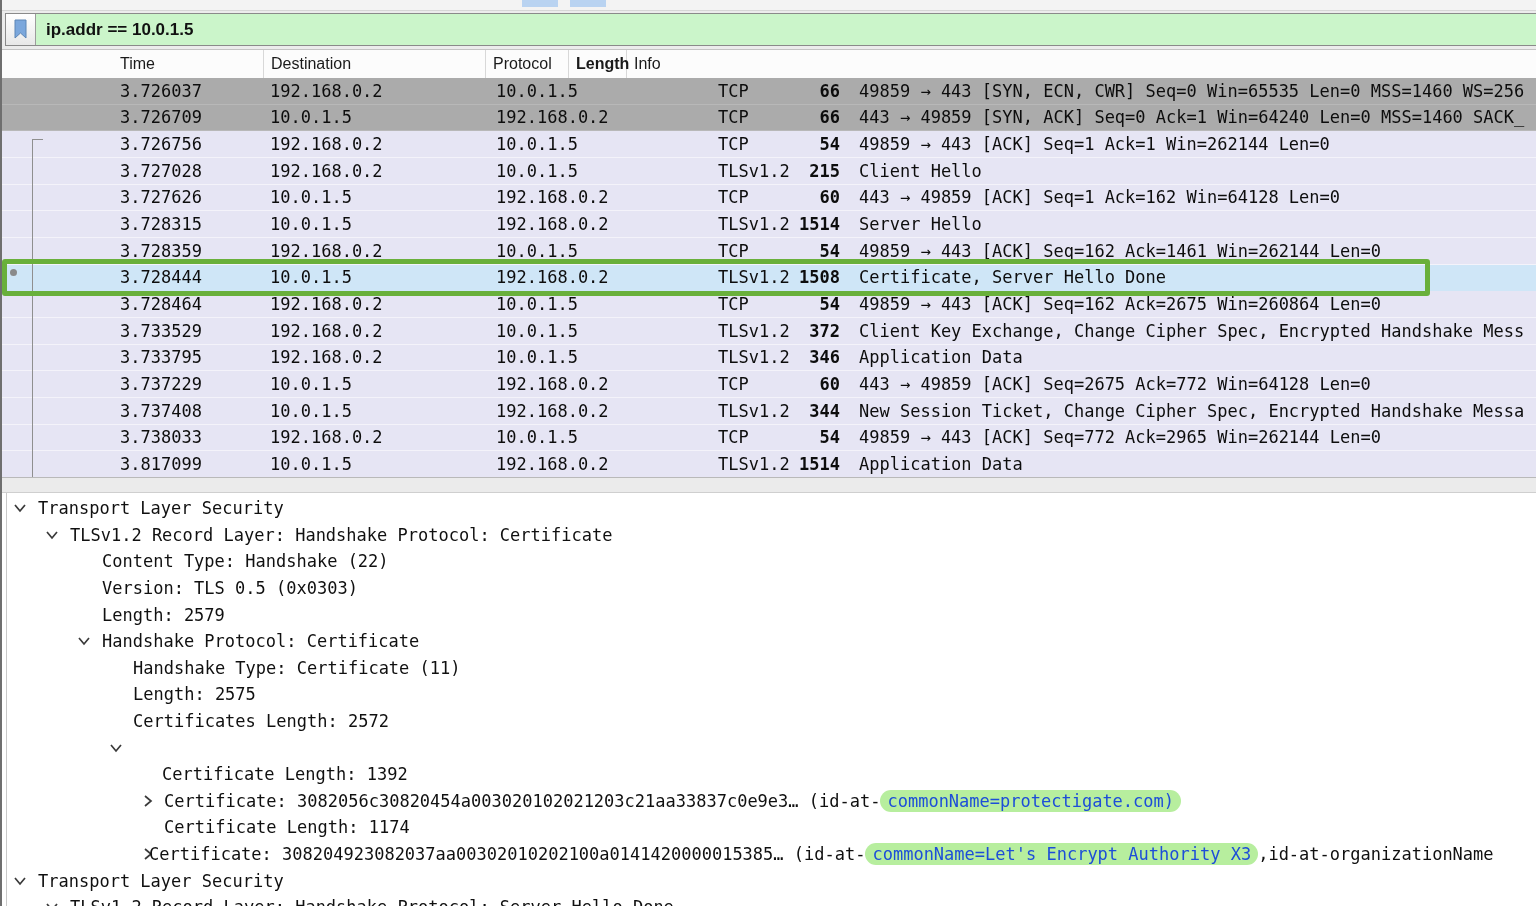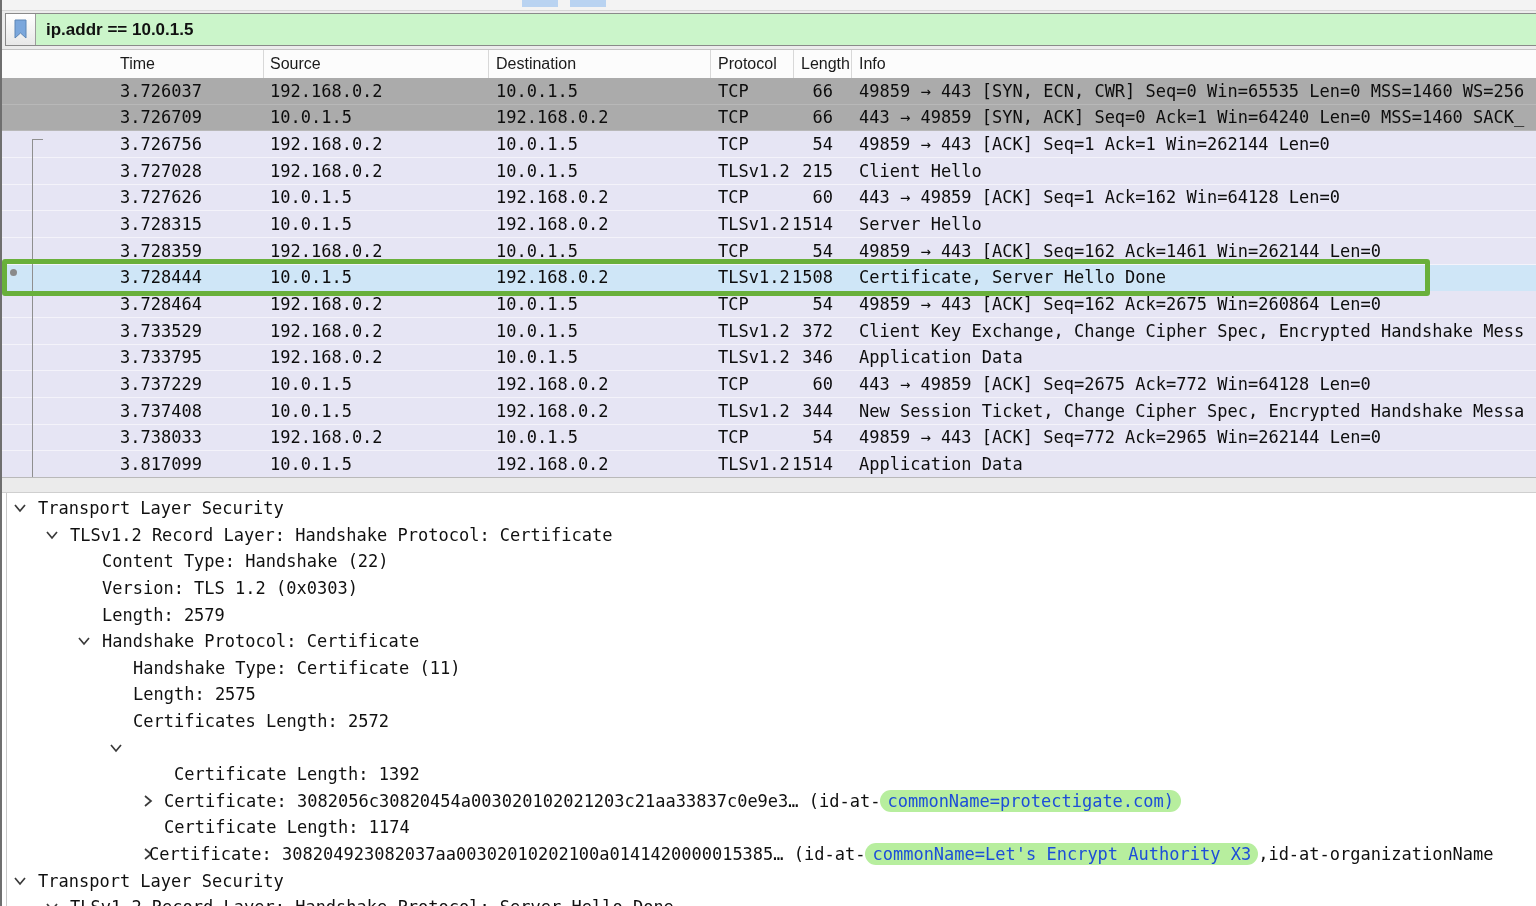--- a/index.html
+++ b/index.html
@@ -25,21 +25,21 @@
   .prow{display:flex;height:26.66px;box-sizing:border-box;font-family:"DejaVu Sans Mono","Liberation Mono",monospace;font-size:17px;color:#0d0d0d;white-space:nowrap;cursor:default;}
   .prow.gray{background:#ababab;border-bottom:1px solid #b8b8b8;}
   .prow.lavender{background:#e6e5f4;border-bottom:1px solid rgba(255,255,255,0.55);}
   .prow.selected{background:#cfe6f7;border-bottom:1px solid #cfe6f7;}
   .pc{display:flex;align-items:center;box-sizing:border-box;overflow:hidden;flex:none;}
   .c-no{width:112px;justify-content:flex-end;padding-right:5px;margin-top:44px;}
   .c-time{width:150px;padding-left:6px;}
   .c-src{width:225px;padding-left:6px;}
   .c-dst{width:222px;padding-left:7px;}
   .c-proto{width:83px;padding-left:7px;}
-  .c-len{width:58px;justify-content:flex-end;padding-right:19px;}
+  .c-len{width:58px;justify-content:flex-end;padding-right:12px;font-weight:bold;}
   .c-info{flex:1;padding-left:7px;}
   
   #conv-line{position:absolute;left:30px;top:90px;width:1px;height:387px;background:#8f8f8f;}
   #conv-corner{position:absolute;left:30px;top:90px;width:11px;height:1px;background:#8f8f8f;}
   #related-dot{position:absolute;left:8px;top:220px;width:7px;height:7px;border-radius:50%;background:#8a8a8a;}
   
   #sel-annotation{position:absolute;left:0px;top:259px;width:1428px;height:37px;border:5px solid #69b03b;border-radius:3px;box-sizing:border-box;pointer-events:none;}
   
   #splitter{position:absolute;left:0;top:477px;width:1536px;height:16px;background:#ebebeb;border-top:1px solid #b9b9b9;border-bottom:1px solid #cfcfcf;box-sizing:border-box;cursor:row-resize;}
   
@@ -70,21 +70,20 @@
         </svg>
       </div>
       <div id="filter-input">ip.addr == 10.0.1.5</div>
     </div>
   </div>
 
   <div id="packet-list">
     <div id="plist-header">
       <div class="hcell c-no" style="justify-content:flex-start">No.</div>
       <div class="hcell c-time">Time</div>
-      <div class="hcell c-src">Source</div>
       <div class="hcell c-dst">Destination</div>
       <div class="hcell c-proto">Protocol</div>
       <div class="hcell c-len" style="justify-content:flex-start;padding-left:7px">Length</div>
       <div class="hcell c-info" style="border-right:none">Info</div>
     </div>
     <div id="rows">
         <div class="prow gray">
           <div class="pc c-no">1002</div>
           <div class="pc c-time">3.726037</div>
           <div class="pc c-src">192.168.0.2</div>
@@ -239,21 +238,21 @@
       <div class="drow" style="top: 28.6px; left: 0px; right: 0px;">
         <svg width="16" height="16" viewBox="0 0 16 16" class="arrow" style="left: 42px;">
           <polyline points="3,5 8,11 13,5" fill="none" stroke="#3a3a3a" stroke-width="1.7"></polyline>
         </svg>
         <span class="dtext" style="left: 68px;">TLSv1.2 Record Layer: Handshake Protocol: Certificate</span>
       </div>
       <div class="drow" style="top: 55.2px; left: 0px; right: 0px;">
         <span class="dtext" style="left: 100px; text-align: right;">Content Type: Handshake (22)</span>
       </div>
       <div class="drow" style="top: 81.8px; left: 0px; right: 0px;">
-        <span class="dtext" style="left: 100px;">Version: TLS 1.2 (0x0303)</span>
+        <span class="dtext" style="left: 100px;">Version: TLS 0.5 (0x0303)</span>
       </div>
       <div class="drow" style="top: 108.4px; left: 0px; right: 0px;">
         <span class="dtext" style="left: 100px;">Length: 2579</span>
       </div>
       <div class="drow" style="top: 135px; left: 0px; right: 0px;">
         <svg width="16" height="16" viewBox="0 0 16 16" class="arrow" style="left: 74px;">
           <polyline points="3,5 8,11 13,5" fill="none" stroke="#3a3a3a" stroke-width="1.7"></polyline>
         </svg>
         <span class="dtext" style="left: 100px;">Handshake Protocol: Certificate</span>
       </div>
@@ -265,21 +264,21 @@
       </div>
       <div class="drow" style="top: 214.8px; left: 0px; right: 0px;">
         <span class="dtext" style="left: 131px;">Certificates Length: 2572</span>
       </div>
       <div class="drow" style="top: 241.4px; left: 0px; right: 0px;">
         <svg width="16" height="16" viewBox="0 0 16 16" class="arrow" style="left: 106px;">
           <polyline points="3,5 8,11 13,5" fill="none" stroke="#3a3a3a" stroke-width="1.7"></polyline>
         </svg>
       </div>
       <div class="drow" style="top: 268px; left: 0px; right: 0px;">
-        <span class="dtext" style="left: 172px;">Certificate Length: 1392</span>
+        <span class="dtext" style="left: 160px;">Certificate Length: 1392</span>
       </div>
       <div class="drow" style="top: 294.6px; left: 0px; right: 0px;">
         <svg width="16" height="16" viewBox="0 0 16 16" class="arrow" style="left: 138px;">
           <polyline points="5,3 11,8 5,13" fill="none" stroke="#3a3a3a" stroke-width="1.7"></polyline>
         </svg>
         <span class="dtext" style="left: 162px;">
           <span>Certificate: 3082056c30820454a003020102021203c21aa33837c0e9e3… (id-at-</span>
           <span class="mark">commonName=protectigate.com)</span>
           <span></span>
         </span>

